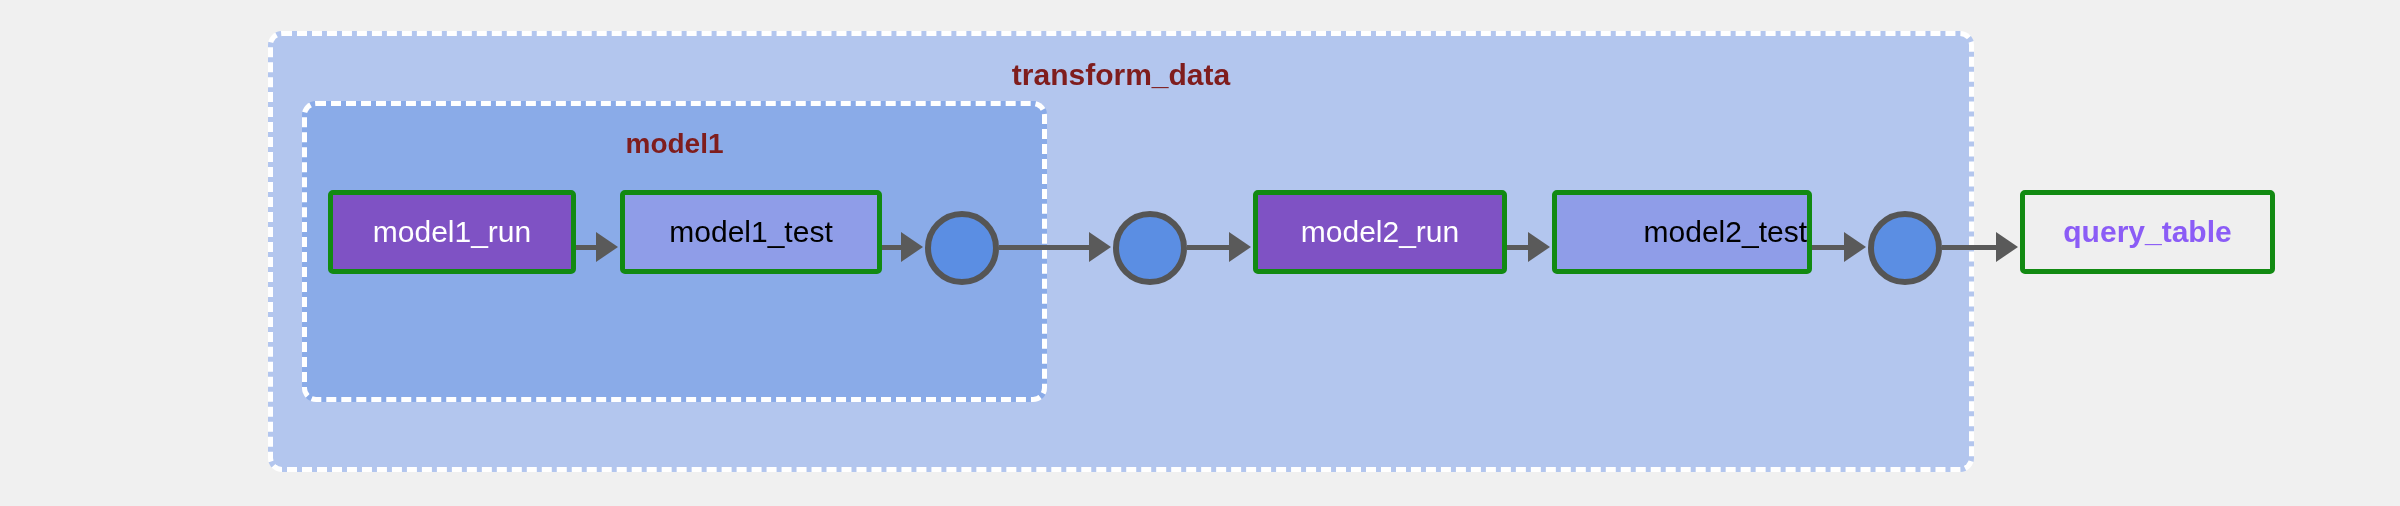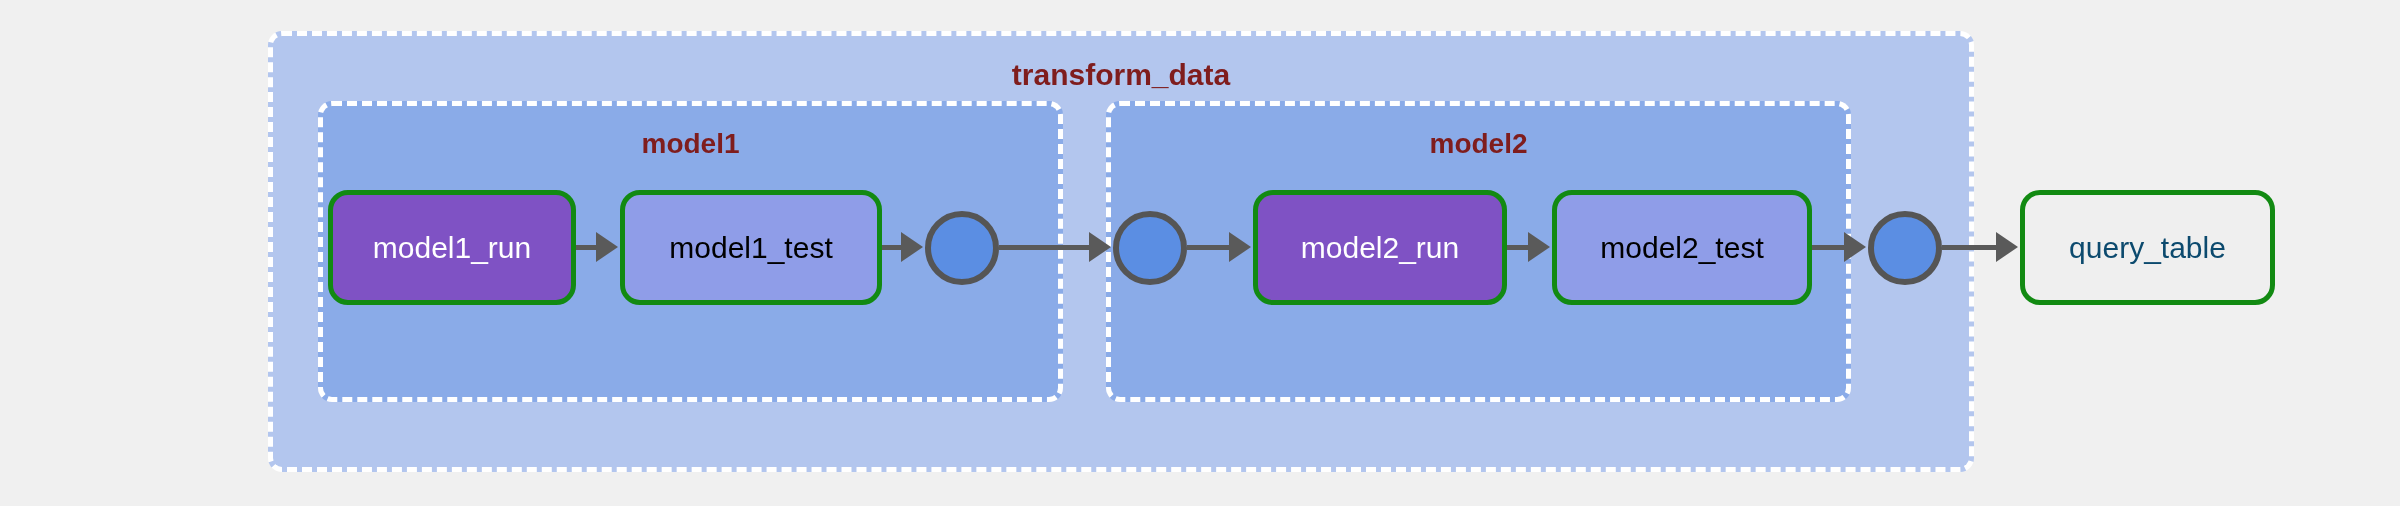--- a/index.html
+++ b/index.html
@@ -18,21 +18,20 @@
     border-radius:14px;
     box-sizing:border-box;
   }
   .cluster-outer{
     left:268px;top:31px;width:1706px;height:441px;
     background:#b3c6ee;
   }
   .cluster-inner{
     top:101px;height:301px;
     background:#8aabe8;
-    margin-left:16px;
   }
   #cluster-model1{left:302px;width:745px;}
   #cluster-model2{left:1090px;width:745px;}
 
   .cluster-label{
     position:absolute;
     left:0;right:0;
     text-align:center;
     font-weight:bold;
     color:#7f1d1d;
@@ -40,37 +39,37 @@
     pointer-events:none;
   }
   .cluster-outer > .cluster-label{top:22px;font-size:30px;}
   .cluster-inner > .cluster-label{top:22px;font-size:28px;}
 
   
   .node{
     position:absolute;
     box-sizing:border-box;
     border:5px solid #128a12;
-    border-radius:20px;
+    border-radius:5px;
     display:flex;
     align-items:center;
     justify-content:center;
     font-size:30px;
     white-space:nowrap;
-    height:115px;
+    height:84px;
     top:190px;
   }
   .node-run{background:#7f52c4;color:#ffffff;}
   .node-test{background:#8f9de8;color:#000000;}
-  .node-table{background:#efefef;color:#0c4a6e;}
+  .node-table{background:#efefef;color:#8b5cf6;font-weight:bold;}
 
   #node-model1_run {left:328px;width:248px;}
   #node-model1_test{left:620px;width:262px;}
   #node-model2_run {left:1253px;width:254px;align-items:center;}
-  #node-model2_test{left:1552px;width:260px;}
+  #node-model2_test{left:1552px;width:260px;justify-content:flex-end;}
   #node-query_table{left:2020px;width:255px;}
 
   
   .circle-node{
     position:absolute;
     width:74px;height:74px;
     top:211px;
     box-sizing:border-box;
     border-radius:50%;
     background:#5b8ee3;
@@ -105,23 +104,20 @@
 <div id="stage">
 
   <div class="cluster cluster-outer">
     <div class="cluster-label">transform_data</div>
   </div>
 
   <div class="cluster cluster-inner" id="cluster-model1">
     <div class="cluster-label">model1</div>
   </div>
 
-  <div class="cluster cluster-inner" id="cluster-model2">
-    <div class="cluster-label">model2</div>
-  </div>
 
   <div class="edge" id="edge-1"></div>
   <div class="arrowhead" id="ah-1"></div>
 
   <div class="edge" id="edge-2"></div>
   <div class="arrowhead" id="ah-2"></div>
 
   <div class="edge" id="edge-3"></div>
   <div class="arrowhead" id="ah-3"></div>
 

